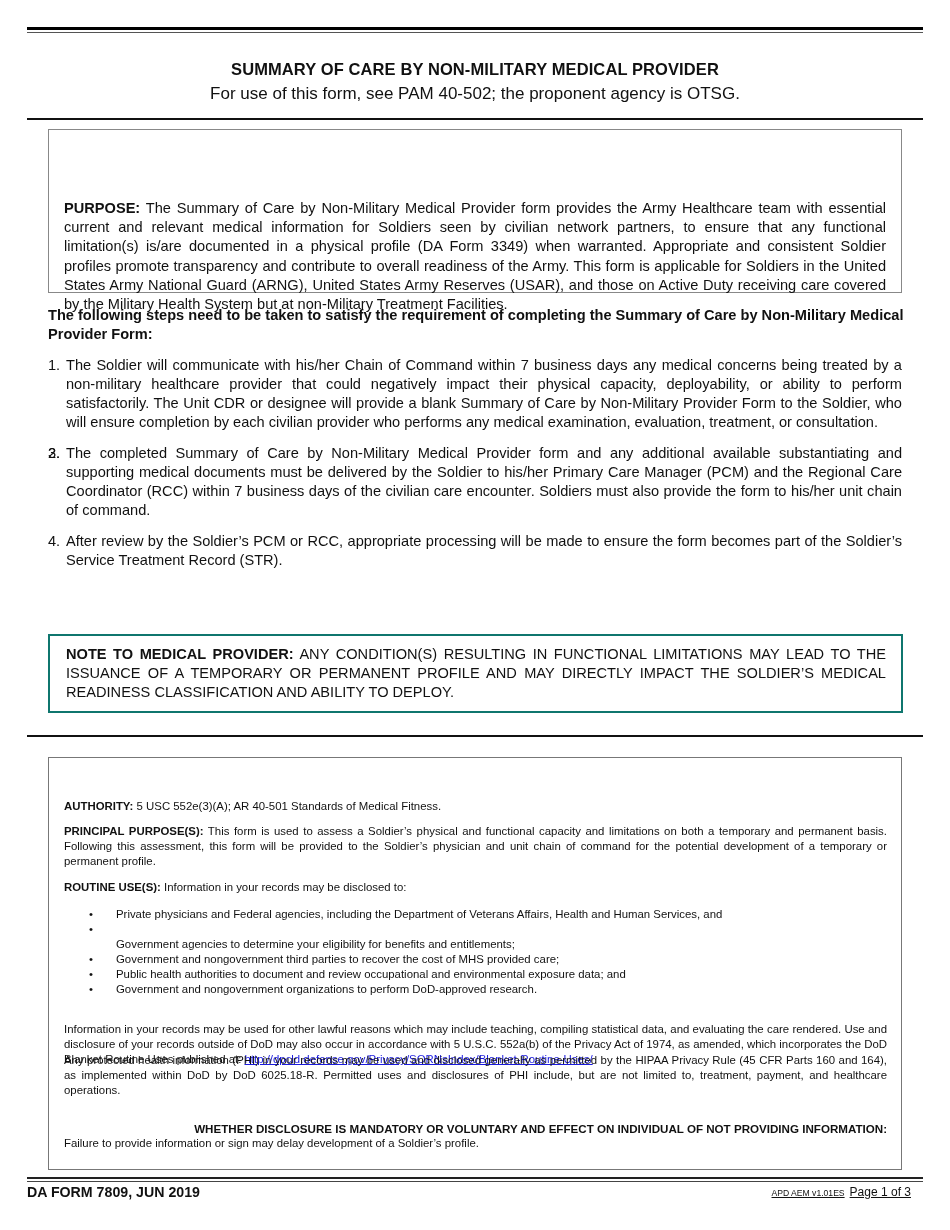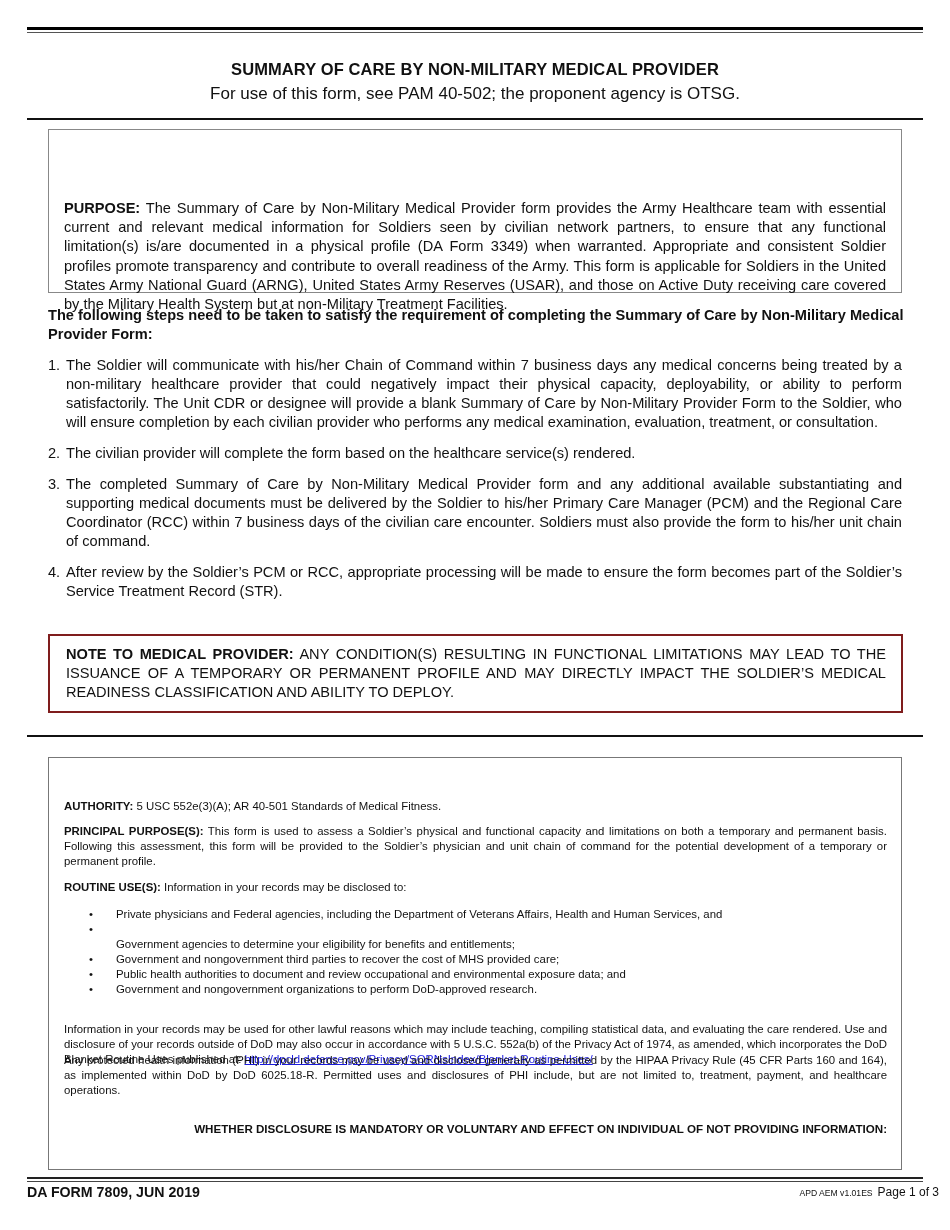--- a/index.html
+++ b/index.html
@@ -35,21 +35,21 @@
   }
   .steps { position: absolute; left: 48px; top: 356px; width: 854px; margin: 0; padding: 0; list-style: none; }
   .step {
     position: relative; padding-left: 18px; font-size: 14.6px; line-height: 19px;
     text-align: justify; margin-bottom: 12px;
   }
   .step-num { position: absolute; left: 0; top: 0; }
 
   .note-box {
     position: absolute; left: 48px; top: 634px; width: 855px; height: 79px;
-    border: 2px solid #7f1d1d; box-sizing: border-box;
+    border: 2px solid #0f766e; box-sizing: border-box;
   }
   .note-text {
     position: absolute; left: 16px; top: 9px; width: 820px;
     font-size: 14.6px; line-height: 19px; text-align: justify;
   }
 
   .privacy-box {
     position: absolute; left: 48px; top: 757px; width: 854px; height: 413px;
     border: 1px solid #777; box-sizing: border-box;
   }
@@ -66,21 +66,21 @@
   .bullets li .dot { position: absolute; left: 0; top: 0; }
   .pv-other { top: 264px; }
   .pv-phi { top: 295px; }
   .pv-whether { top: 363px; text-align: left; }
   .pv-whether .wtitle { font-weight: bold; font-size: 11.6px; text-align: right; }
   .link { color: #1a1adf; text-decoration: underline; }
 
   .footer-left {
     position: absolute; left: 27px; top: 1184px; font-weight: bold; font-size: 14.2px;
   }
-  .footer-right { position: absolute; right: 11px; top: 1185px; font-size: 12px; }
+  .footer-right { position: absolute; right: 39px; top: 1185px; font-size: 12px; text-decoration: underline; }
   .footer-right .ver { font-size: 8.6px; margin-right: 5px; }
 </style>
 </head>
 <body>
 
 <div class="hr hr-top-thick"></div>
 <div class="hr hr-top-thin"></div>
 
 <div class="title-block">
   <div class="form-title">SUMMARY OF CARE BY NON-MILITARY MEDICAL PROVIDER</div>
@@ -90,21 +90,21 @@
 <div class="hr hr-title"></div>
 
 <div class="purpose-box">
   <div class="purpose-text"><span class="b">PURPOSE:</span><span> The Summary of Care by Non-Military Medical Provider form provides the Army Healthcare team with essential current and relevant medical information for Soldiers seen by civilian network partners, to ensure that any functional limitation(s) is/are documented in a physical profile (DA Form 3349) when warranted. Appropriate and consistent Soldier profiles promote transparency and contribute to overall readiness of the Army. This form is applicable for Soldiers in the United States Army National Guard (ARNG), United States Army Reserves (USAR), and those on Active Duty receiving care covered by the Military Health System but at non-Military Treatment Facilities.</span></div>
 </div>
 
 <div class="steps-intro">The following steps need to be taken to satisfy the requirement of completing the Summary of Care by Non-Military Medical Provider Form:</div>
 
 <ol class="steps">
   <li class="step"><span class="step-num">1.</span><span>The Soldier will communicate with his/her Chain of Command within 7 business days any medical concerns being treated by a non-military healthcare provider that could negatively impact their physical capacity, deployability, or ability to perform satisfactorily. The Unit CDR or designee will provide a blank Summary of Care by Non-Military Provider Form to the Soldier, who will ensure completion by each civilian provider who performs any medical examination, evaluation, treatment, or consultation.</span></li>
-  <li class="step"><span class="step-num">2.</span><span>The civilian provider will complete the form based on the healthcare service(s) rendered.</span></li>
+  <li class="step"><span class="step-num">2.</span></li>
   <li class="step"><span class="step-num">3.</span><span>The completed Summary of Care by Non-Military Medical Provider form and any additional available substantiating and supporting medical documents must be delivered by the Soldier to his/her Primary Care Manager (PCM) and the Regional Care Coordinator (RCC) within 7 business days of the civilian care encounter. Soldiers must also provide the form to his/her unit chain of command.</span></li>
   <li class="step"><span class="step-num">4.</span><span>After review by the Soldier’s PCM or RCC, appropriate processing will be made to ensure the form becomes part of the Soldier’s Service Treatment Record (STR).</span></li>
 </ol>
 
 <div class="note-box">
   <div class="note-text"><span class="b">NOTE TO MEDICAL PROVIDER:</span><span> ANY CONDITION(S) RESULTING IN FUNCTIONAL LIMITATIONS MAY LEAD TO THE ISSUANCE OF A TEMPORARY OR PERMANENT PROFILE AND MAY DIRECTLY IMPACT THE SOLDIER’S MEDICAL READINESS CLASSIFICATION AND ABILITY TO DEPLOY.</span></div>
 </div>
 
 <div class="hr hr-mid"></div>
 
@@ -123,20 +123,21 @@
     <li><span class="dot">•</span><span>Public health authorities to document and review occupational and environmental exposure data; and</span></li>
     <li><span class="dot">•</span><span>Government and nongovernment organizations to perform DoD-approved research.</span></li>
   </ul>
 
   <div class="pv pv-other"><span>Information in your records may be used for other lawful reasons which may include teaching, compiling statistical data, and evaluating the care rendered. Use and disclosure of your records outside of DoD may also occur in accordance with 5 U.S.C. 552a(b) of the Privacy Act of 1974, as amended, which incorporates the DoD Blanket Routine Uses published at: </span><a class="link">http://dpcld.defense.gov/Privacy/SORNsIndex/Blanket-Routine-Uses/</a></div>
 
   <div class="pv pv-phi">Any protected health information (PHI) in your records may be used and disclosed generally as permitted by the HIPAA Privacy Rule (45 CFR Parts 160 and 164), as implemented within DoD by DoD 6025.18-R. Permitted uses and disclosures of PHI include, but are not limited to, treatment, payment, and healthcare operations.</div>
 
   <div class="pv pv-whether">
     <div class="wtitle">WHETHER DISCLOSURE IS MANDATORY OR VOLUNTARY AND EFFECT ON INDIVIDUAL OF NOT PROVIDING INFORMATION:</div>
+    <div>Failure to provide information or sign may delay development of a Soldier’s profile.</div>
   </div>
 </div>
 
 <div class="hr hr-foot-1"></div>
 <div class="hr hr-foot-2"></div>
 
 <div class="footer-left">DA FORM 7809, JUN 2019</div>
 <div class="footer-right"><span class="ver">APD AEM v1.01ES</span><span>Page 1 of 3</span></div>
 
 </body></html>

